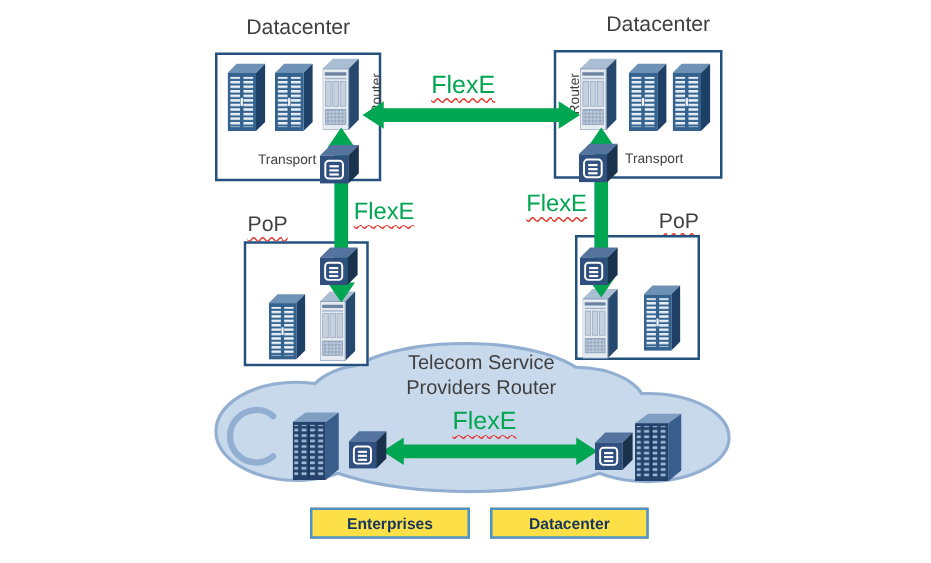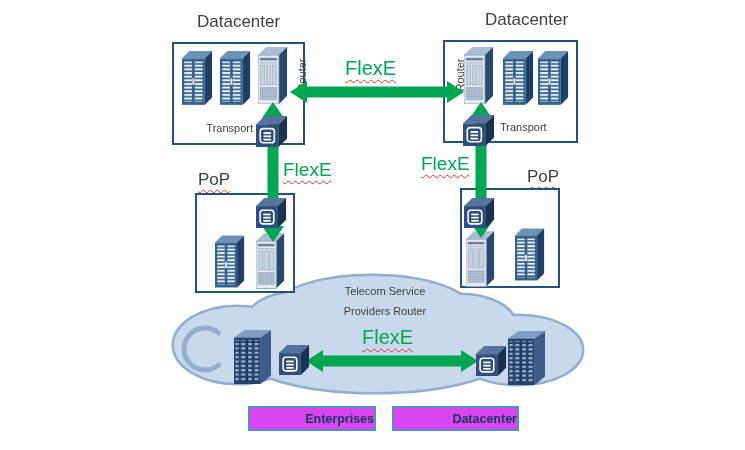--- a/index.html
+++ b/index.html
@@ -34,25 +34,25 @@
     position:absolute;width:60px;height:14px;line-height:14px;text-align:center;
     font-size:11px;color:#404040;transform:rotate(-90deg);transform-origin:center;white-space:nowrap;
   }
   .dev{position:absolute;}
   .arrow{position:absolute;color:var(--c-green);}
   .cloud-shape{fill:var(--c-cloud-fill);stroke:var(--c-cloud-stroke);stroke-width:5;}
   .cloud-fillonly{fill:var(--c-cloud-fill);stroke:none;}
   .cloud-curl{fill:none;stroke:var(--c-cloud-stroke);stroke-width:5;stroke-linecap:round;}
   .cloud-text{
     position:absolute;left:275px;top:281px;width:220px;text-align:center;
-    font-size:11px;line-height:20px;color:var(--c-text-gray);
+    font-size:16px;line-height:20px;color:var(--c-text-gray);
   }
   .bottom-box{
-    position:absolute;border:2px solid var(--c-bottom-border);background:#d946ef;box-sizing:border-box;
-    display:flex;align-items:center;justify-content:flex-end;
+    position:absolute;border:2px solid var(--c-bottom-border);background:#fde047;box-sizing:border-box;
+    display:flex;align-items:center;justify-content:center;
     font-size:12.5px;font-weight:bold;color:var(--c-bottom-text);
   }
 </style>
 </head>
 <body>
 
 <div class="stage">
 
   <svg width="0" height="0" style="position:absolute" aria-hidden="true">
     <defs>

